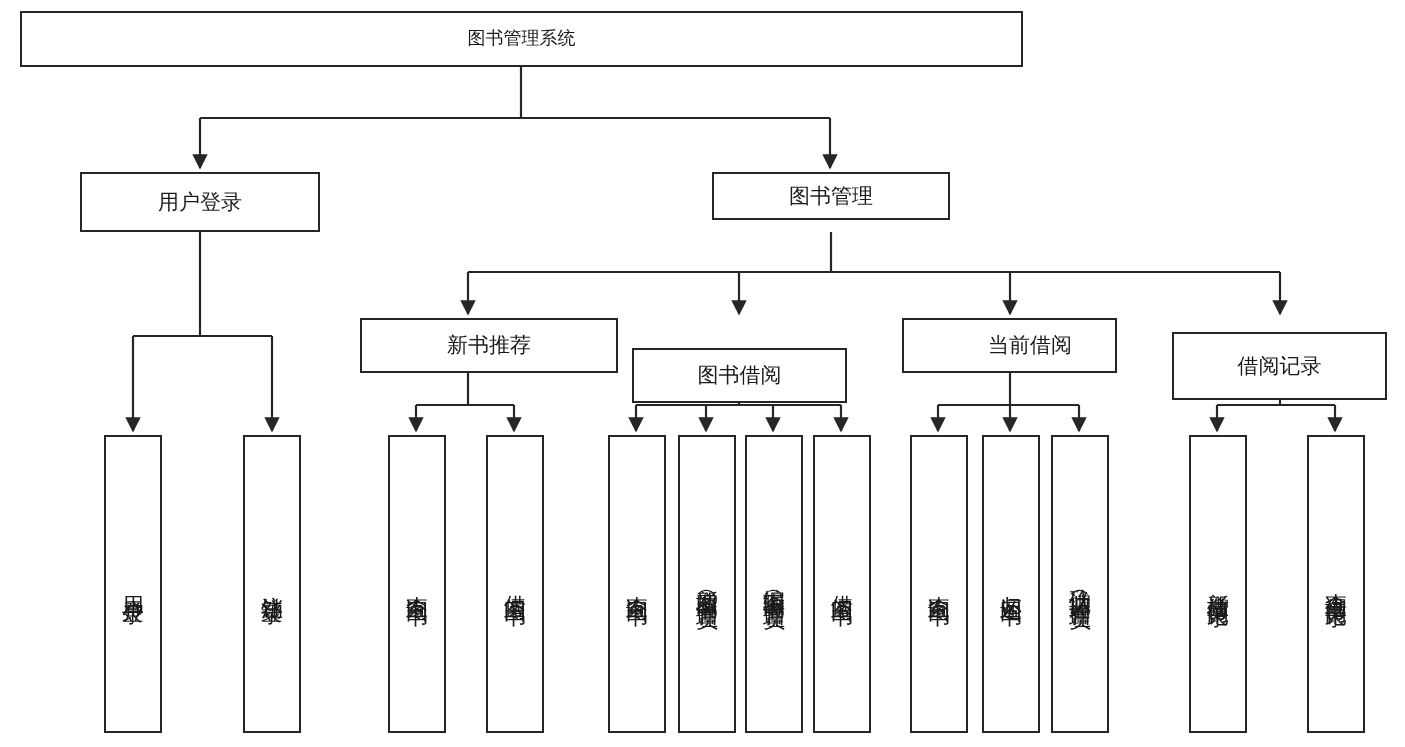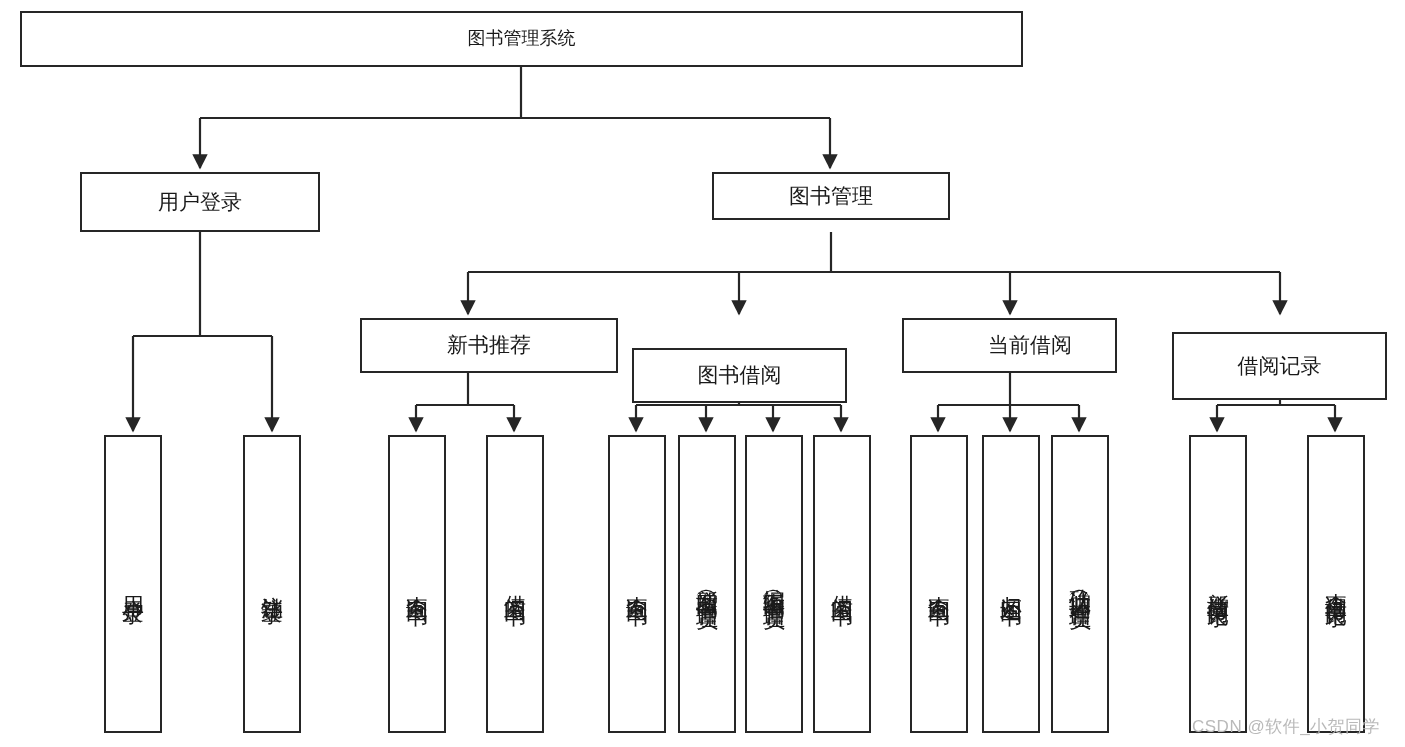--- a/index.html
+++ b/index.html
@@ -187,15 +187,14 @@
     <span class="node-label">确认归还（管理员）</span>
   </div>
 
   <div class="node vert" style="left:1189px; top:435px; width:58px; height:298px;">
     <span class="node-label">新增借阅记录</span>
   </div>
   <div class="node vert" style="left:1307px; top:435px; width:58px; height:298px;">
     <span class="node-label">查询借阅记录</span>
   </div>
 
-  <div class="watermark" style="left:1192px; top:715px;">CSDN @软件_小贺同学</div>
 
 </div>
 
 </body></html>

